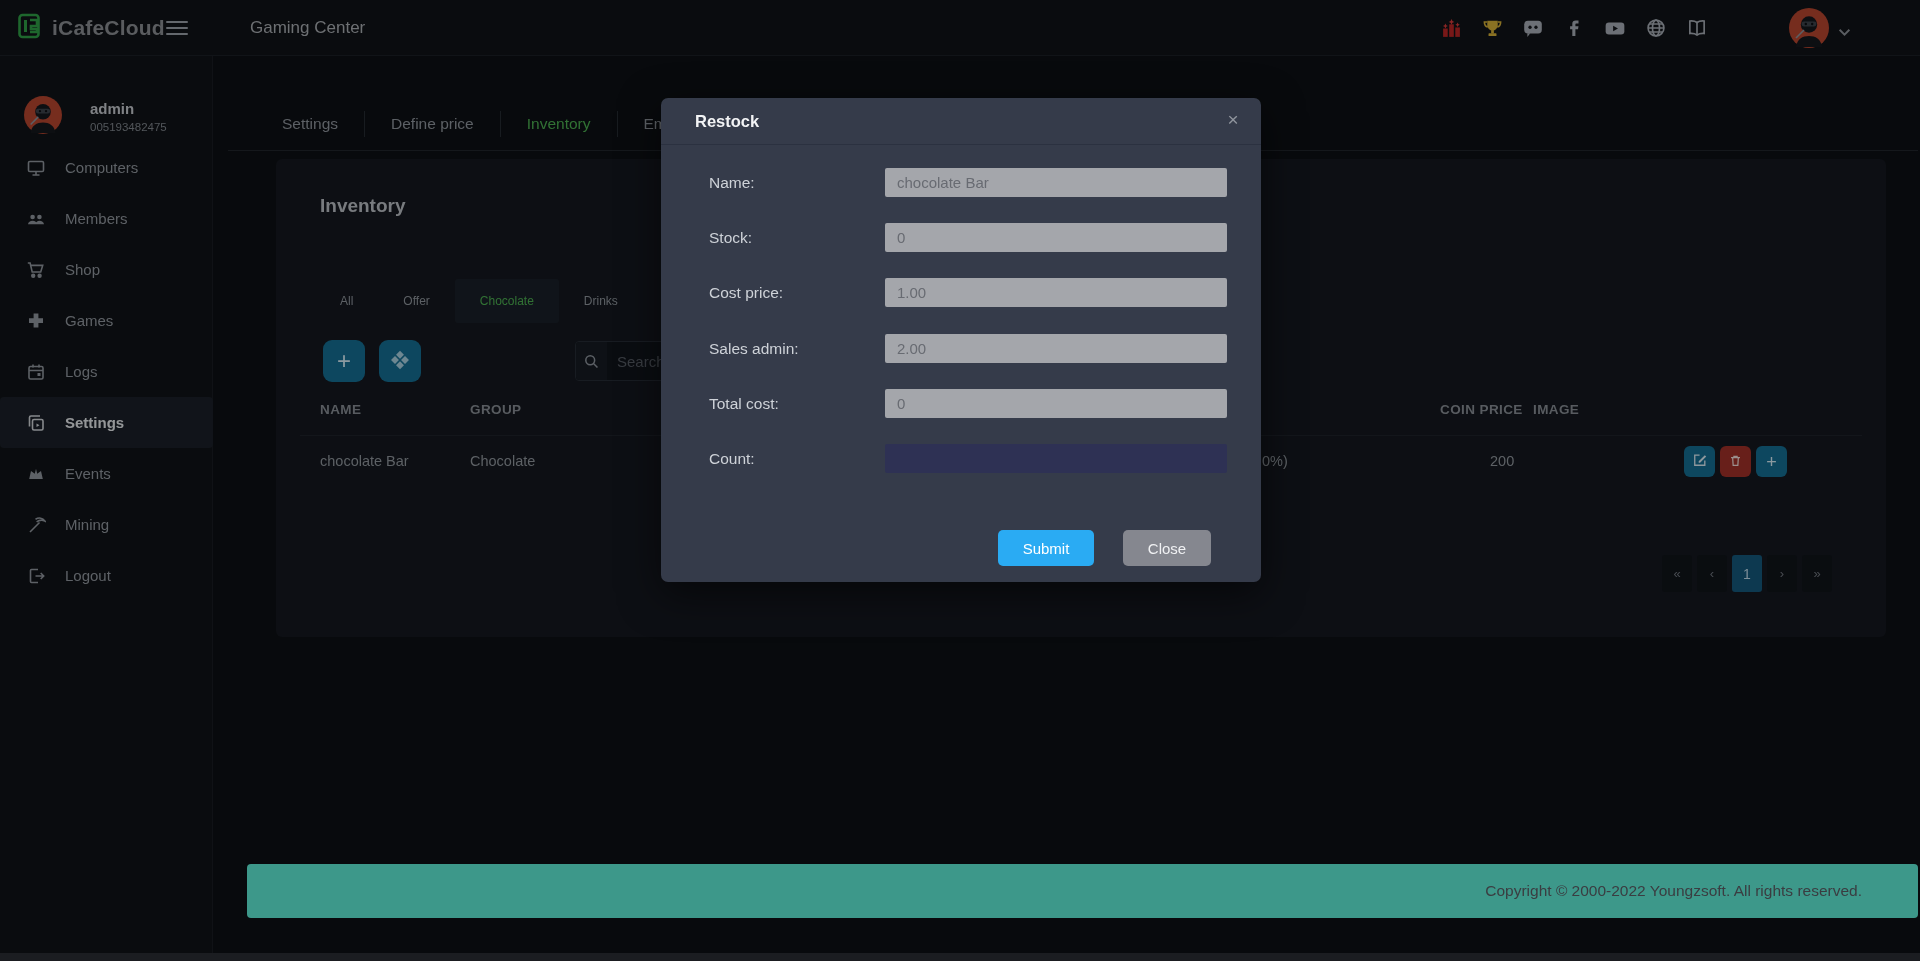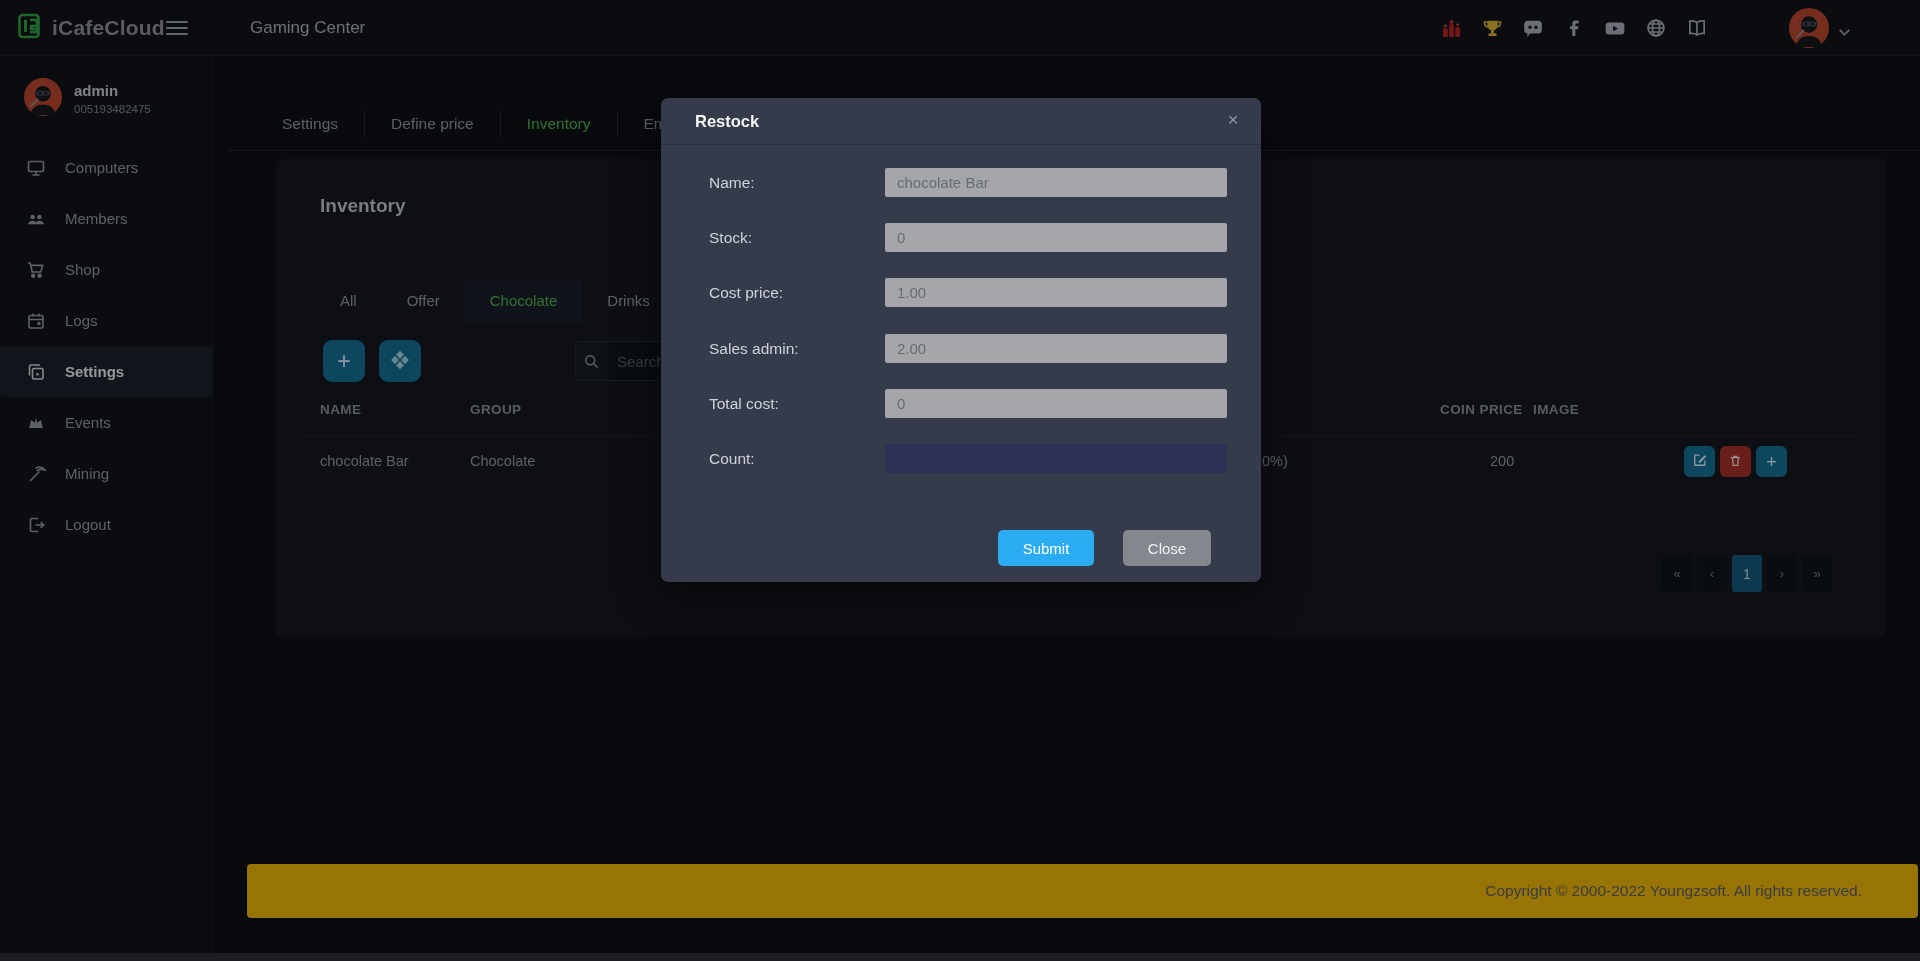--- a/index.html
+++ b/index.html
@@ -18,21 +18,21 @@
   .page-title { position:absolute; left:250px; top:0; height:56px; display:flex; align-items:center;
                 font-size:17px; color:#a8acb1; }
   .top-icons { position:absolute; left:1440px; top:0; height:56px; display:flex; align-items:center; gap:19px; }
   .tp-ic { width:22px; height:22px; display:flex; align-items:center; justify-content:center; cursor:pointer; }
   .avatar-wrap { position:absolute; left:1789px; top:8px; width:40px; height:40px; cursor:pointer; }
   .top-chevron { position:absolute; left:1838px; top:23px; cursor:pointer; }
 
   
   .sidebar { position:absolute; left:0; top:56px; width:213px; height:905px;
              background:#101317; border-right:1px solid #191d22; z-index:10; }
-  .user { position:absolute; left:24px; top:22px; display:flex; gap:12px; }
+  .user { position:absolute; left:24px; top:40px; display:flex; gap:28px; }
   .user-avatar { width:38px; height:38px; }
   .user-name { font-size:15px; font-weight:bold; color:#c3c7cc; padding-top:4px; }
   .user-id { font-size:11.5px; color:#7e848b; margin-top:4px; }
   .nav { position:absolute; left:0; top:86px; width:213px; }
   .nav-item { height:51px; display:flex; align-items:center; gap:19px; padding-left:26px;
               color:#90969d; font-size:15px; cursor:pointer; }
   .nav-item.active { background:#1b2028; border-radius:4px; color:#e4e7ea; font-weight:bold; }
   .nav-ico { width:20px; height:20px; display:flex; align-items:center; justify-content:center; }
 
   
@@ -41,21 +41,21 @@
   .tab { padding:0 26px; font-size:15.5px; color:#8e949b; cursor:pointer; line-height:52px; }
   .tab.active { color:#4caf50; }
   .tab-sep { width:1px; height:26px; background:#262b32; }
   .tabs-line { position:absolute; left:15px; top:94px; width:1690px; height:1px; background:#21252c; }
 
   .card { position:absolute; left:63px; top:103px; width:1610px; height:478px;
           background:#14181f; border-radius:6px; }
   .card-title { position:absolute; left:44px; top:36px; font-size:19px; font-weight:bold; color:#b9bdc3; }
 
   .filters { position:absolute; left:39px; top:120px; height:44px; display:flex; }
-  .pill { min-width:62px; padding:0 25px; line-height:44px; text-align:center; font-size:15px;
+  .pill { min-width:62px; padding:0 25px; line-height:44px; text-align:center; font-size:12px;
           color:#8e949b; cursor:pointer; border-radius:3px; }
   .pill.active { background:#1a2029; color:#4caf50; }
 
   .sq-btn { position:absolute; top:181px; width:42px; height:42px; border:none; border-radius:9px;
             background:#156e92; cursor:pointer; display:flex; align-items:center; justify-content:center; }
   .sq-btn.plus { left:47px; font-size:24px; color:#d6ecf6; line-height:1; }
   .sq-btn.diamonds { left:103px; }
 
   .search { position:absolute; left:299px; top:182px; width:252px; height:40px; display:flex;
             background:#10141b; border:1px solid #262c35; border-radius:4px; overflow:hidden; }
@@ -74,21 +74,21 @@
   .act-edit, .act-add { background:#156e92; }
   .act-del { background:#a03028; }
   .act-add { color:#d6ecf6; font-size:18px; line-height:1; }
 
   .pager { position:absolute; left:1386px; top:396px; display:flex; gap:5px; }
   .pg { width:30px; height:37px; background:#10141a; border-radius:3px; color:#6f757d;
         font-size:13px; display:flex; align-items:center; justify-content:center; cursor:pointer; }
   .pg.active { background:#14587c; color:#bfd9e8; font-size:14px; }
 
   .footer { position:absolute; left:34px; top:808px; width:1671px; height:54px;
-            background:#eab308; border-radius:4px; }
+            background:#5eead4; border-radius:4px; }
   .copyright { position:absolute; right:56px; top:0; height:54px; display:flex; align-items:center;
                font-size:15.5px; color:#5a5e65; }
 
   .bottom-strip { position:absolute; left:0; bottom:0; width:1920px; height:8px; background:#2a2d33; z-index:11; }
 
   
   .backdrop { position:absolute; inset:0; background:rgba(0,0,0,0.35); z-index:50; }
   .modal { position:absolute; left:661px; top:98px; width:600px; height:484px; background:#353b4a;
            border-radius:7px; z-index:60; box-shadow:0 12px 40px rgba(0,0,0,.55); }
   .modal-header { position:relative; height:47px; border-bottom:1px solid #2b3140;
@@ -246,20 +246,28 @@
           <svg width="20" height="20" viewBox="0 0 20 20" fill="none" stroke="#90969d" stroke-width="1.6">
             <path d="M1.8 3h2.3l2.1 9h8.5l2-6.6H5"></path>
               <circle cx="7.2" cy="15.8" r="1.4" fill="#90969d"></circle>
               <circle cx="13.6" cy="15.8" r="1.4" fill="#90969d"></circle>
           </svg>
           </span>
         <span>Shop</span>
       </div>
       <div class="nav-item">
         <span class="nav-ico">
+          <svg width="20" height="20" viewBox="0 0 20 20" fill="#90969d">
+            <path d="M7.6 2.6h4.8v4.6h4.6v4.8h-4.6v4.6H7.6v-4.6H3V7.2h4.6z" rx="2"></path>
+          </svg>
+          </span>
+        <span>Games</span>
+      </div>
+      <div class="nav-item">
+        <span class="nav-ico">
           <svg width="20" height="20" viewBox="0 0 20 20" fill="none" stroke="#90969d" stroke-width="1.6">
             <rect x="3" y="4.5" width="14" height="12.5" rx="1.5"></rect>
               <path d="M3 8.5h14M7 2.5v3M13 2.5v3"></path>
               <rect x="11.5" y="11" width="3" height="3" fill="#90969d" stroke="none"></rect>
           </svg>
           </span>
         <span>Logs</span>
       </div>
       <div class="nav-item active">
         <span class="nav-ico">

